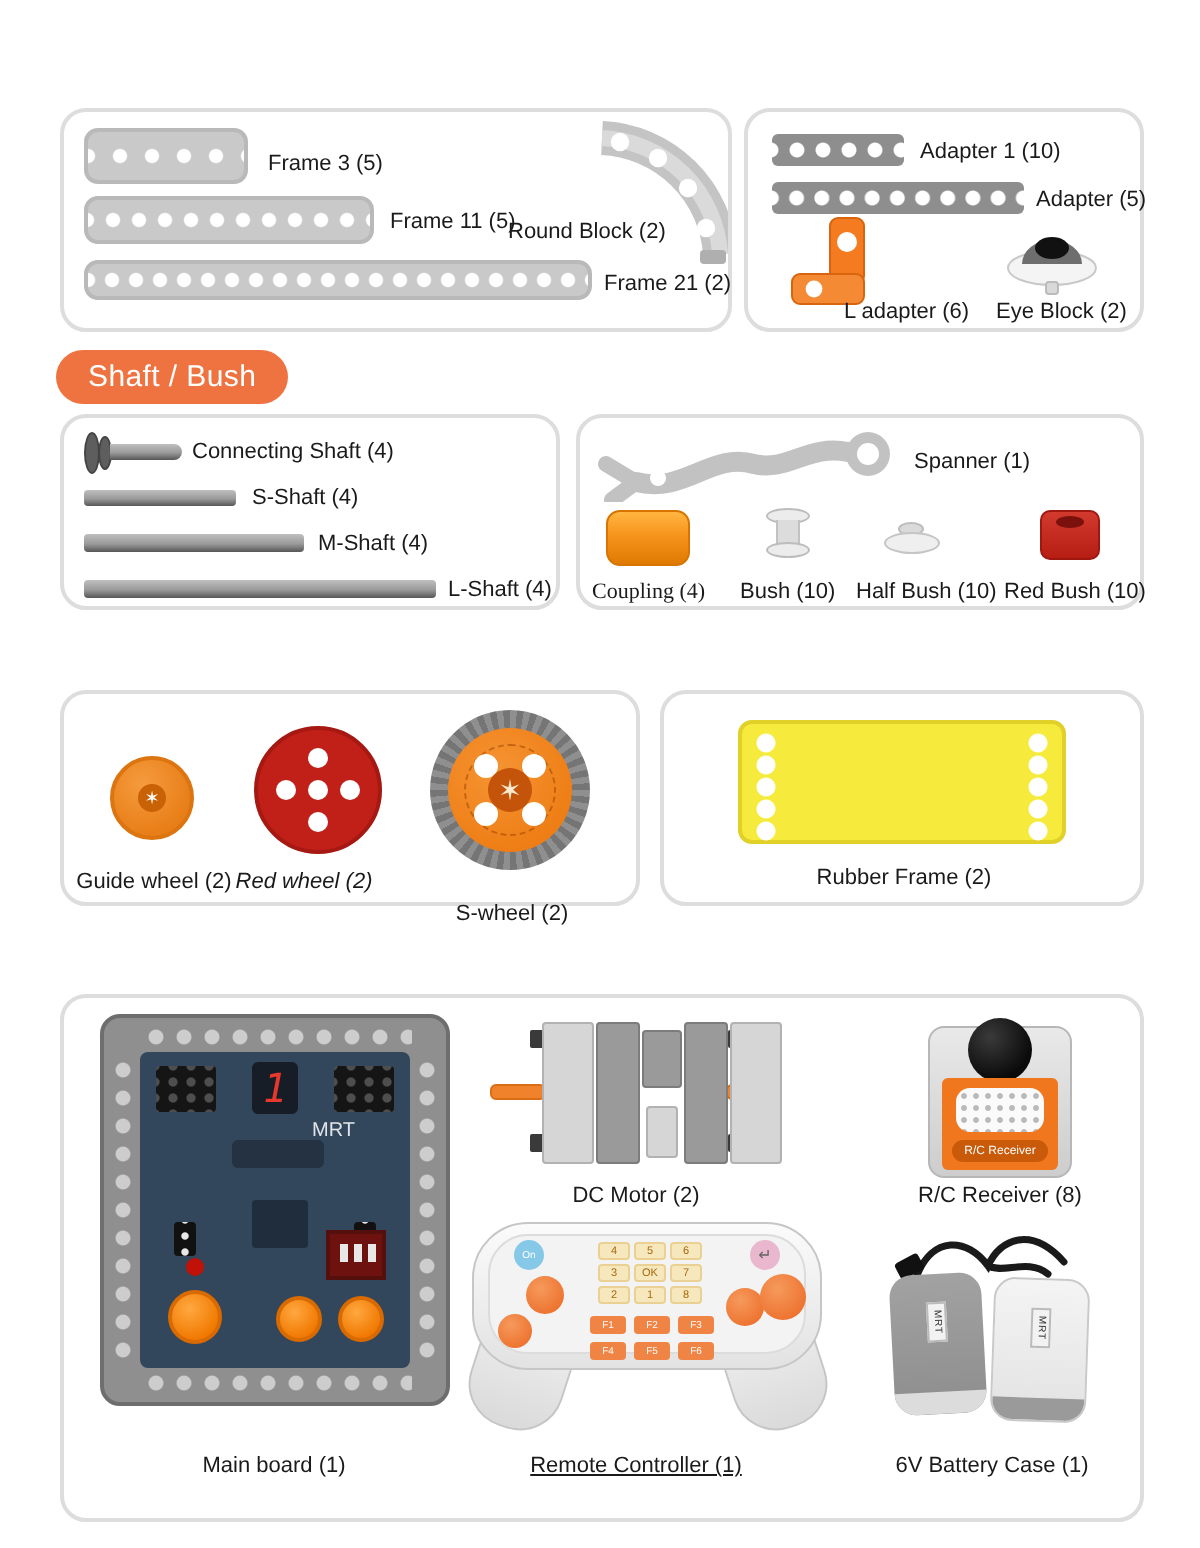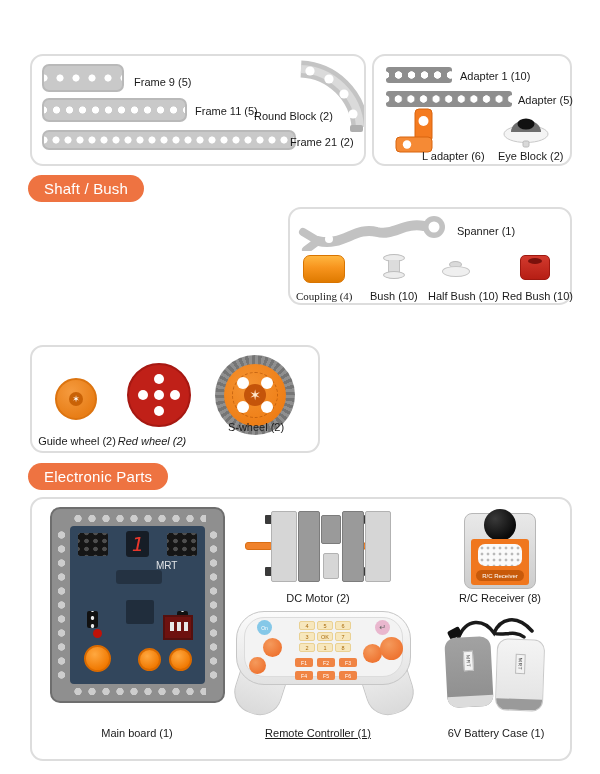--- a/index.html
+++ b/index.html
@@ -130,27 +130,27 @@
   svg { display:block; }
 </style>
 </head>
 <body>
 
 <div id="page">
 
 
   <div class="panel" style="left:30px; top:54px; width:336px; height:112px;">
     <div class="frame frame5" style="left:10px; top:8px;  width:82px;  height:28px;"></div>
-    <div class="lbl" style="left:102px; top:20px;">Frame 9 (5)</div>
+    <div class="lbl" style="left:102px; top:20px;">Frame 3 (5)</div>
 
     <div class="frame frame11" style="left:10px; top:42px; width:145px; height:24px;"></div>
     <div class="lbl" style="left:163px; top:49px;">Frame 11 (5)</div>
 
     <div class="frame frame21" style="left:10px; top:74px; width:254px; height:20px;"></div>
-    <div class="lbl" style="left:258px; top:80px;">Frame 21 (2)</div>
+    <div class="lbl" style="left:270px; top:80px;">Frame 21 (2)</div>
 
     <svg style="position:absolute; left:248px; top:3px;" width="84" height="74" viewBox="0 0 84 74">
       <path d="M21,10 A62,62 0 0 1 80,68" fill="none" stroke="#C4C4C4" stroke-width="17"></path>
       <path d="M21,10 A62,62 0 0 1 80,68" fill="none" stroke="#DADADA" stroke-width="8"></path>
       <circle cx="30" cy="12" r="4.6" fill="#fff"></circle>
       <circle cx="49" cy="20" r="4.6" fill="#fff"></circle>
       <circle cx="64" cy="35" r="4.6" fill="#fff"></circle>
       <circle cx="73" cy="55" r="4.6" fill="#fff"></circle>
       <rect x="70" y="66" width="13" height="7" rx="2" fill="#AFAFAF"></rect>
     </svg>
@@ -178,20 +178,37 @@
       <ellipse cx="24" cy="10" rx="8.5" ry="5.5" fill="#111"></ellipse>
       <rect x="21" y="27" width="6" height="6" rx="1.5" fill="#D9D9D9" stroke="#BBB"></rect>
     </svg>
     <div class="lbl" style="left:124px; top:94px;">Eye Block (2)</div>
   </div>
 
   <div class="badge" style="left:28px; top:175px;">
     <span>Shaft / Bush</span>
   </div>
 
+  <div class="panel" style="left:30px; top:207px; width:250px; height:98px;">
+    <div>
+      <div class="ring" style="left:10px; top:7px; width:8px; height:21px;"></div>
+      <div class="ring" style="left:17px; top:9px; width:7px; height:17px;"></div>
+      <div class="shaft" style="left:23px; top:13px; width:36px; height:8px; border-radius:0 4px 4px 0;"></div>
+    </div>
+    <div class="lbl" style="left:64px; top:11px;">Connecting Shaft (4)</div>
+
+    <div class="shaft" style="left:10px; top:36px; width:76px; height:8px;"></div>
+    <div class="lbl" style="left:94px; top:34px;">S-Shaft (4)</div>
+
+    <div class="shaft" style="left:10px; top:58px; width:110px; height:9px;"></div>
+    <div class="lbl" style="left:127px; top:57px;">M-Shaft (4)</div>
+
+    <div class="shaft" style="left:10px; top:81px; width:176px; height:9px;"></div>
+    <div class="lbl" style="left:192px; top:80px;">L-Shaft (4)</div>
+  </div>
 
   <div class="panel" style="left:288px; top:207px; width:284px; height:98px;">
     <svg style="position:absolute; left:8px; top:4px;" width="152" height="38" viewBox="0 0 152 38">
       <path d="M20,28 C45,34 57,13 79,19 C96,23 106,9 126,13" fill="none" stroke="#C2C2C2" stroke-width="10" stroke-linecap="round"></path>
       <path d="M20,28 L5,19 M20,28 L8,37" fill="none" stroke="#C2C2C2" stroke-width="8" stroke-linecap="round"></path>
       <circle cx="136" cy="14" r="11" fill="#C2C2C2"></circle>
       <circle cx="136" cy="14" r="5.5" fill="#fff"></circle>
       <circle cx="31" cy="26" r="4" fill="#fff"></circle>
     </svg>
     <div class="lbl" style="left:167px; top:16px;">Spanner (1)</div>
@@ -239,27 +256,31 @@
       <div style="position:absolute; left:9px; top:9px; width:62px; height:62px; border-radius:50%;
            background:radial-gradient(circle at 40% 35%, #F59433, #EE7D14 75%);"></div>
       <div style="position:absolute; left:17px; top:17px; width:46px; height:46px; border-radius:50%; border:1px dashed rgba(160,70,0,.55);"></div>
       <div class="dot" style="left:22px; top:22px; width:12px; height:12px;"></div>
       <div class="dot" style="left:46px; top:22px; width:12px; height:12px;"></div>
       <div class="dot" style="left:22px; top:46px; width:12px; height:12px;"></div>
       <div class="dot" style="left:46px; top:46px; width:12px; height:12px;"></div>
       <div style="position:absolute; left:29px; top:29px; width:22px; height:22px; border-radius:50%; background:#C4540A;
            color:#FFE9CF; font-size:14px; display:flex; align-items:center; justify-content:center;">✶</div>
     </div>
-    <div class="lbl lblc" style="left:224px; top:74px;">S-wheel (2)</div>
-  </div>
-
-
-  <div class="badge" style="left:28px; top:463px;">
-    <span>Electronic Parts</span>
-  </div>
+    <div class="lbl lblc" style="left:224px; top:104px;">S-wheel (2)</div>
+  </div>
+
+  <div class="panel" style="left:330px; top:345px; width:242px; height:108px;">
+    <div class="rubber" style="left:37px; top:13px;">
+      <div class="holes" style="left:3px;"></div>
+      <div class="holes" style="right:3px;"></div>
+    </div>
+    <div class="lbl lblc" style="left:120px; top:86px;">Rubber Frame (2)</div>
+  </div>
+
 
   <div class="panel" style="left:30px; top:497px; width:542px; height:264px;">
 
     <div class="board-outer" style="left:18px; top:8px; width:175px; height:196px;">
       <div class="hstrip" style="top:4px;"></div>
       <div class="hstrip" style="bottom:4px;"></div>
       <div class="vstrip" style="left:4px;"></div>
       <div class="vstrip" style="right:4px;"></div>
       <div class="board-inner">
         <div class="conn" style="left:8px; top:7px;"></div>

